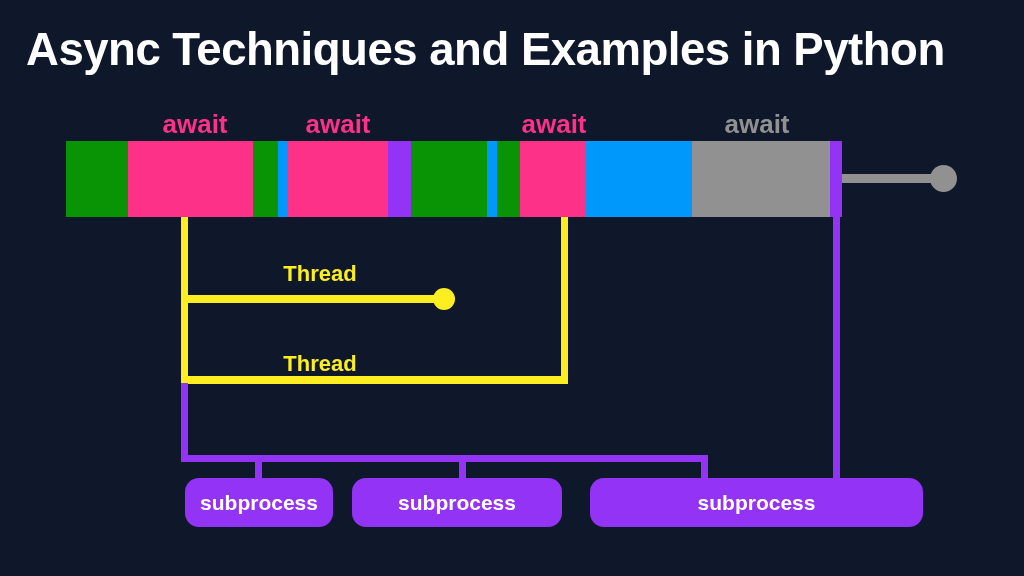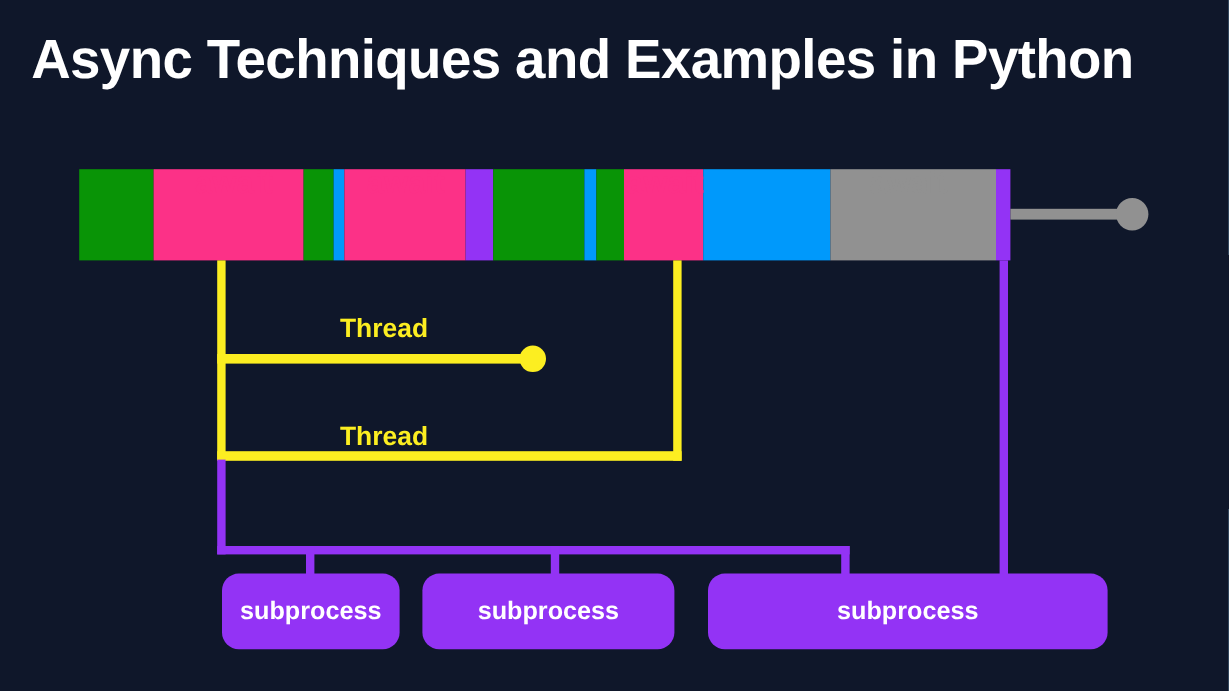--- a/index.html
+++ b/index.html
@@ -52,21 +52,20 @@
 
   
   .await-label {
     position: absolute;
     top: 110px;
     font-size: 26px;
     line-height: 28px;
     font-weight: bold;
     white-space: nowrap;
     transform: translateX(-50%);
-    margin-top: 28px;
   }
 
   
   #gray-tail-line {
     position: absolute;
     left: 842px;
     top: 174px;
     width: 92px;
     height: 9px;
     background: #919191;
@@ -164,21 +163,21 @@
     top: 217px;
     width: 7px;
     height: 266px;
     background: #9333f5;
   }
 
   
   .subprocess-box {
     position: absolute;
     top: 478px;
-    height: 63px;
+    height: 49px;
     background: #9333f5;
     border-radius: 14px;
     color: #ffffff;
     font-size: 21px;
     font-weight: bold;
     display: flex;
     align-items: center;
     justify-content: center;
     white-space: nowrap;
   }

